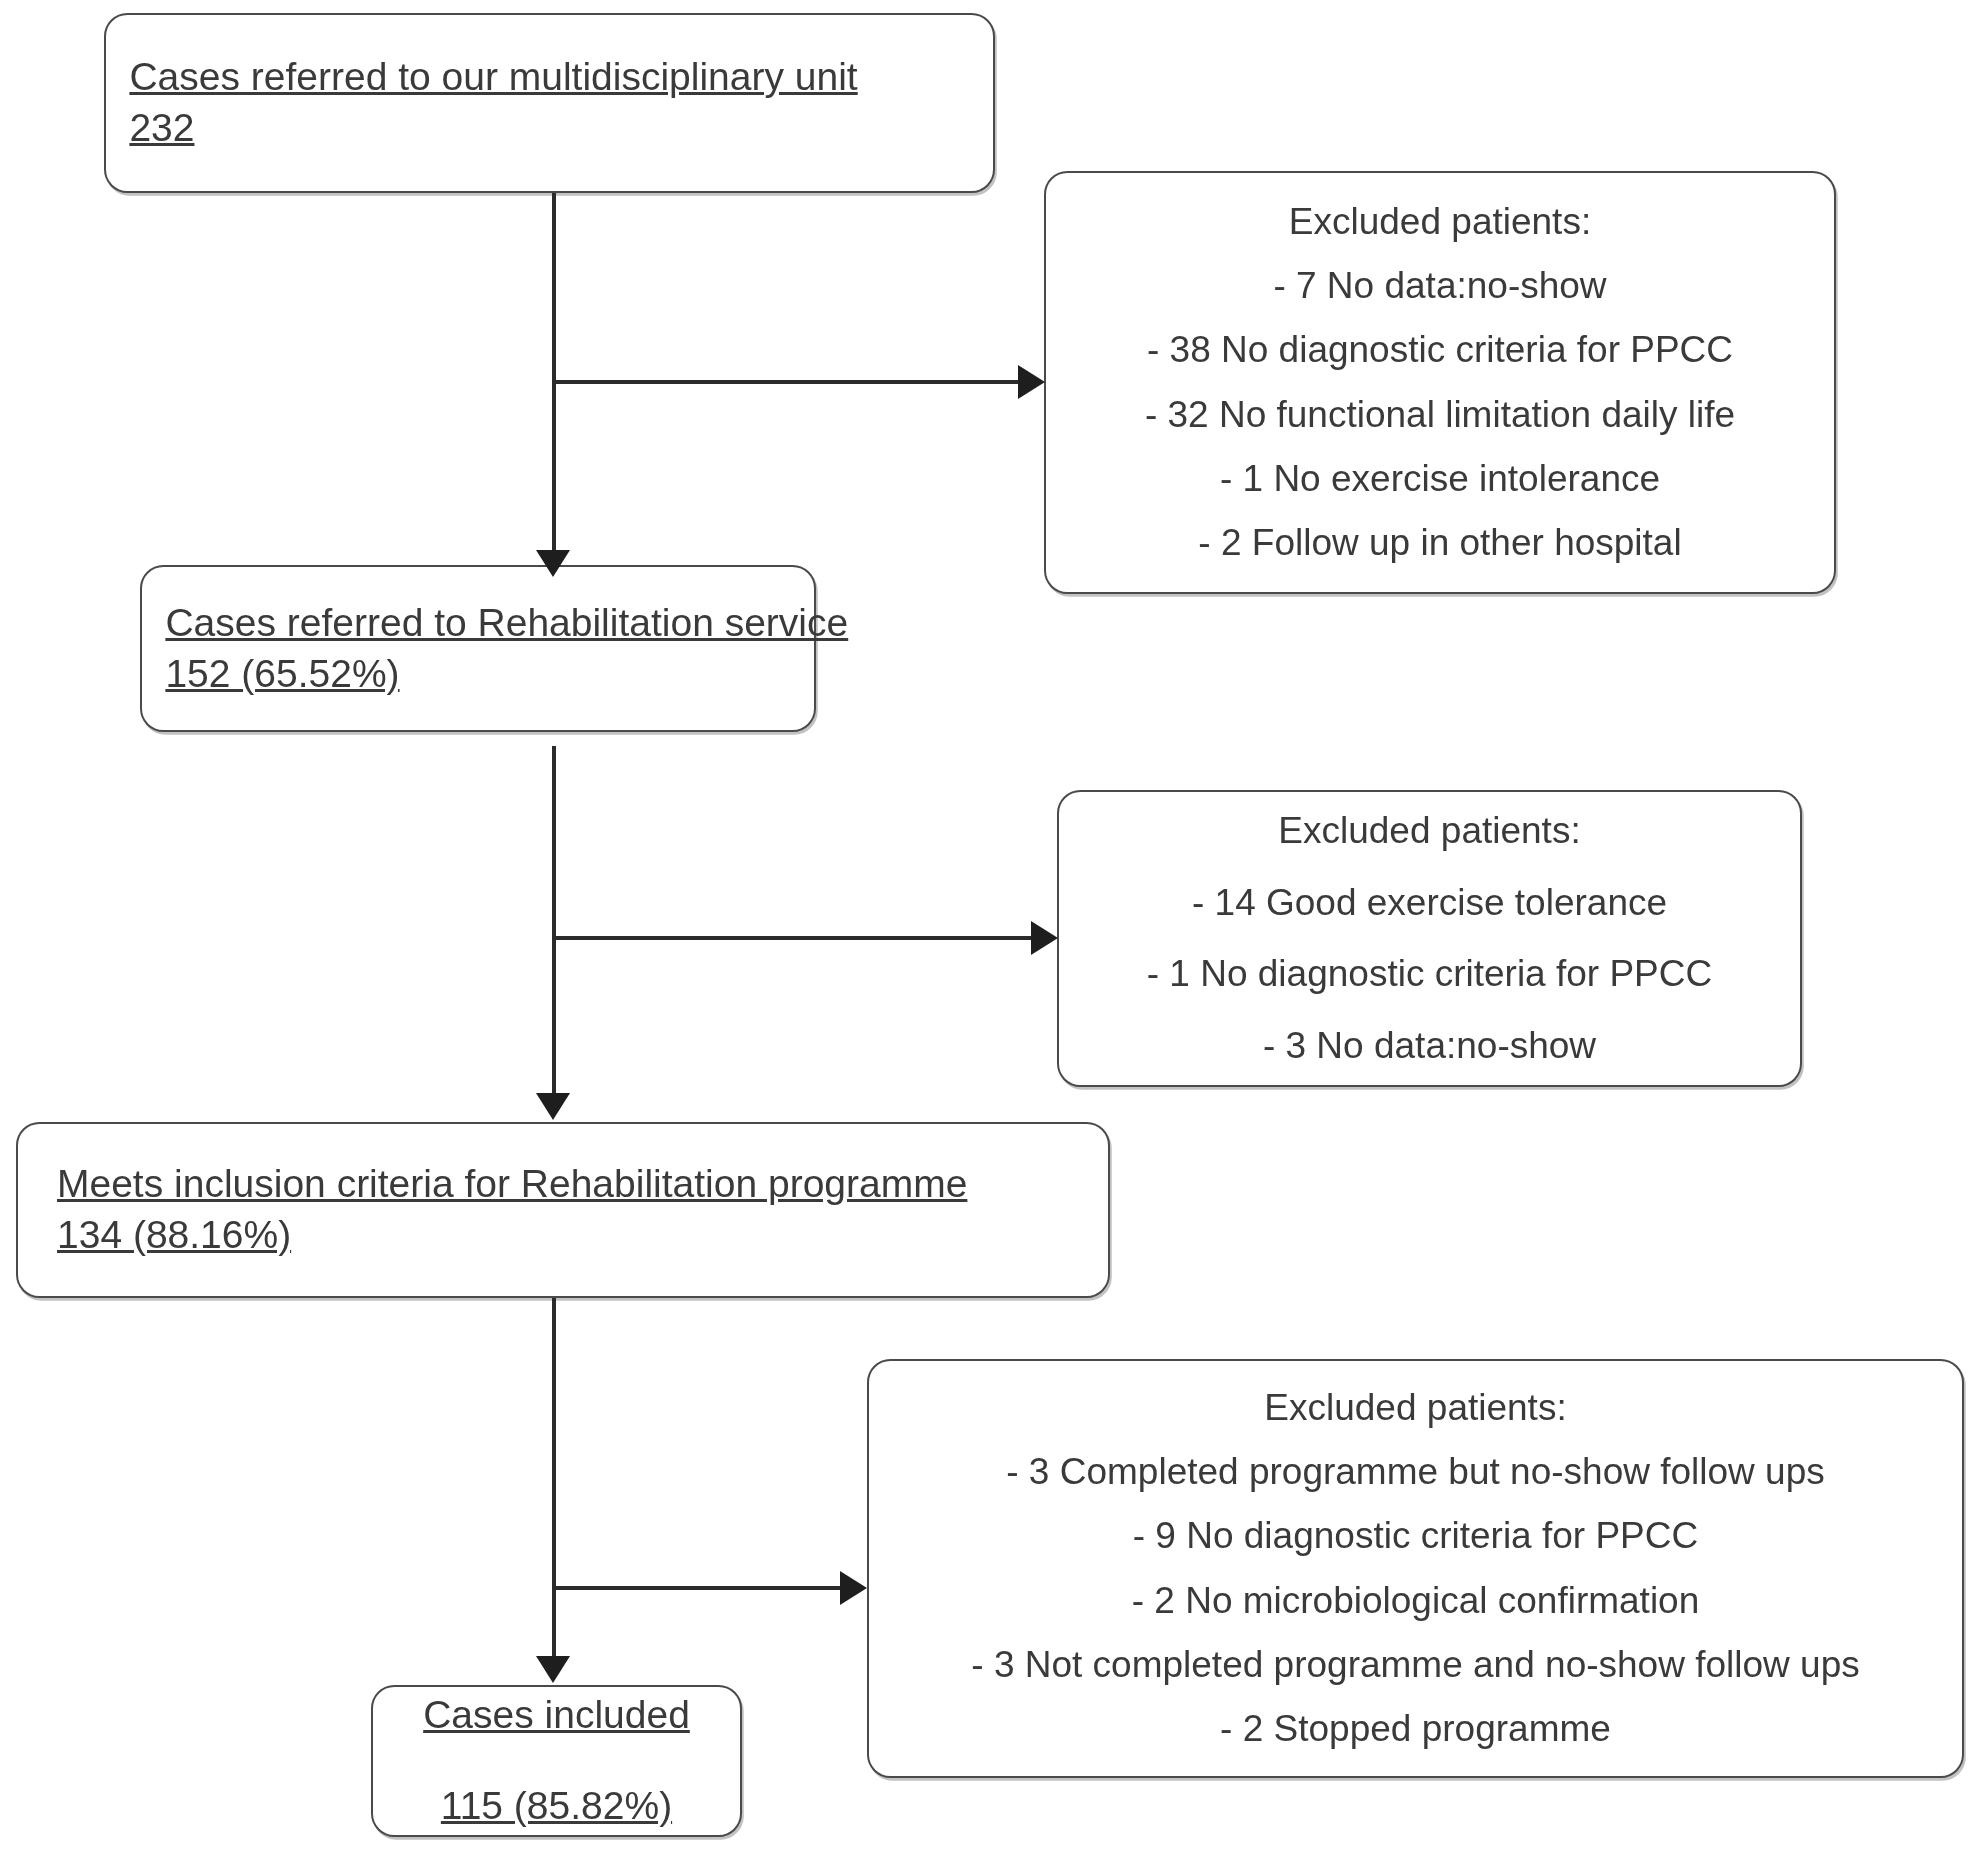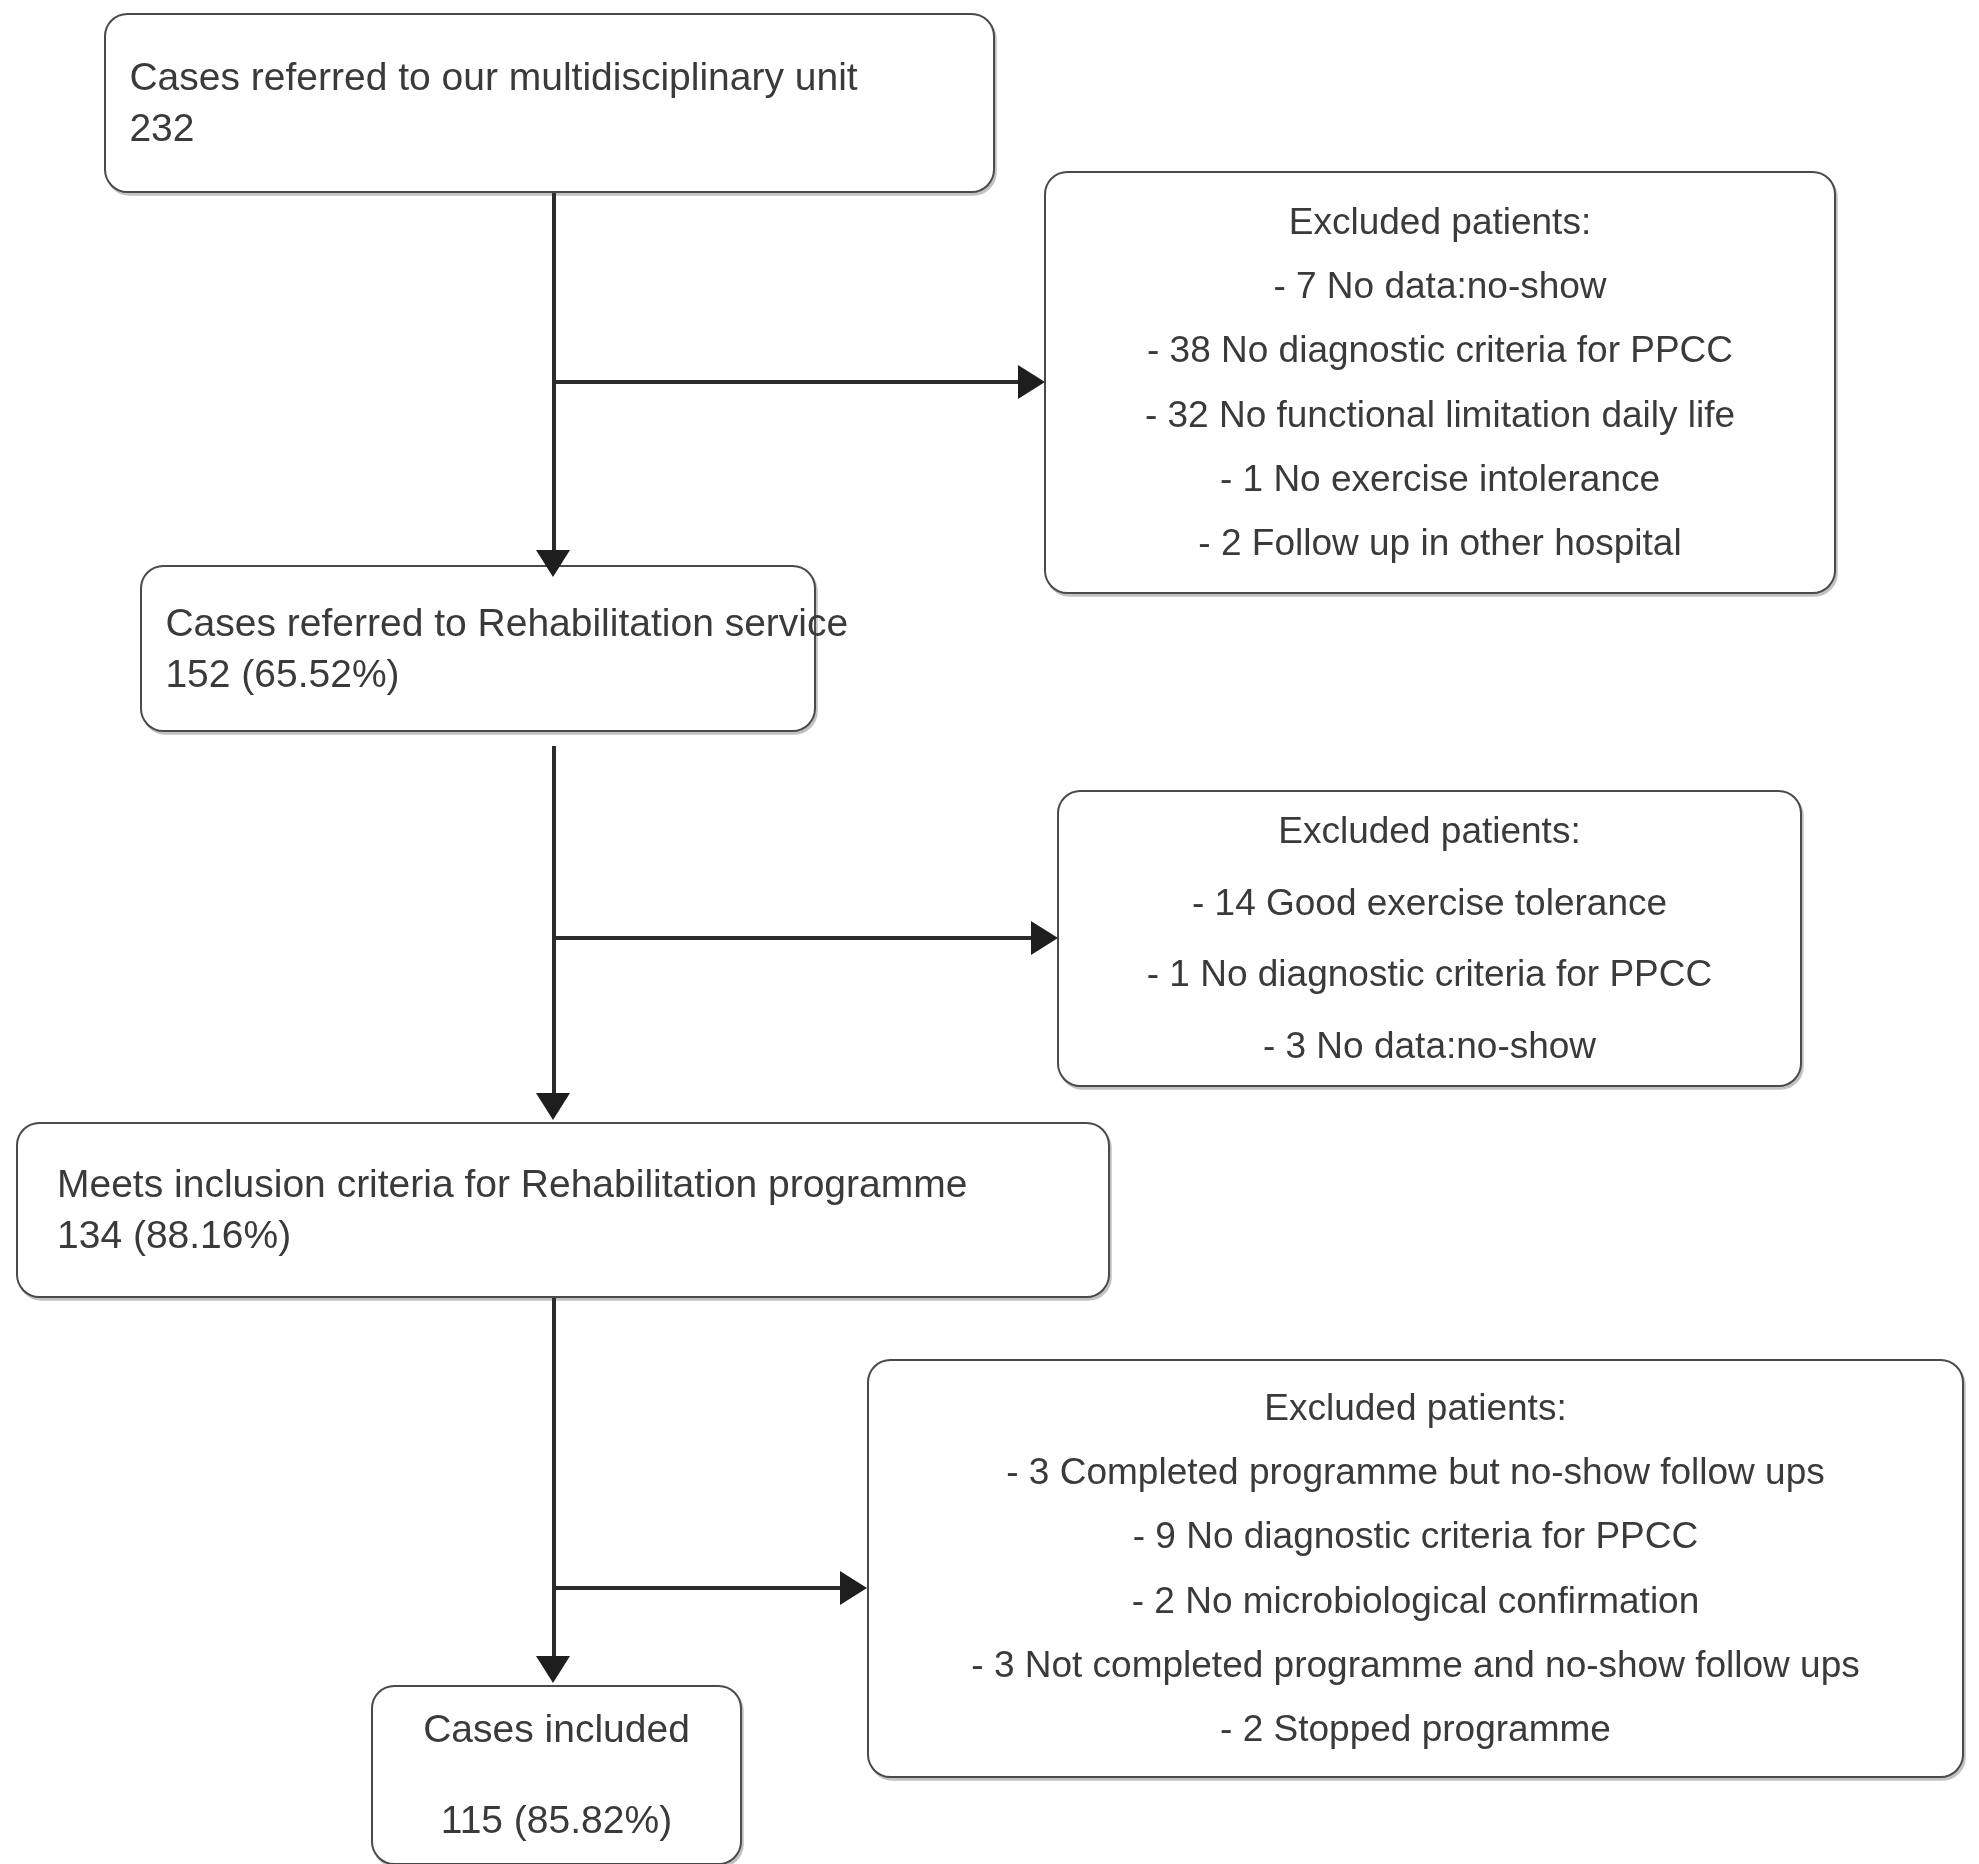--- a/index.html
+++ b/index.html
@@ -35,35 +35,36 @@
   .node .line {
     display: block;
     white-space: nowrap;
   }
   
   .main-node {
     font-size: 39px;
     align-items: flex-start;
     justify-content: center;
     padding: 0 23.4px;
+    text-decoration: underline;
   }
   .main-node .line-title { align-self: flex-start; }
   .main-node .line-count { align-self: flex-start; }
 
   #node-referred {
     left: 104px; top: 12.6px; width: 891px; height: 180px;
   }
   #node-rehab {
     left: 140px; top: 565px; width: 676px; height: 167px; text-align: center;
   }
   #node-inclusion {
     left: 16px; top: 1122px; width: 1094px; height: 176px; padding-left: 39px;
   }
   #node-included {
-    left: 371px; top: 1685px; width: 371px; height: 180px;
+    left: 371px; top: 1685px; width: 371px; height: 152px;
     align-items: center;
     gap: 40px;
   }
   #node-included .line { align-self: center; }
 
   
   .excl-node {
     font-size: 37px;
     align-items: center;
     justify-content: center;

